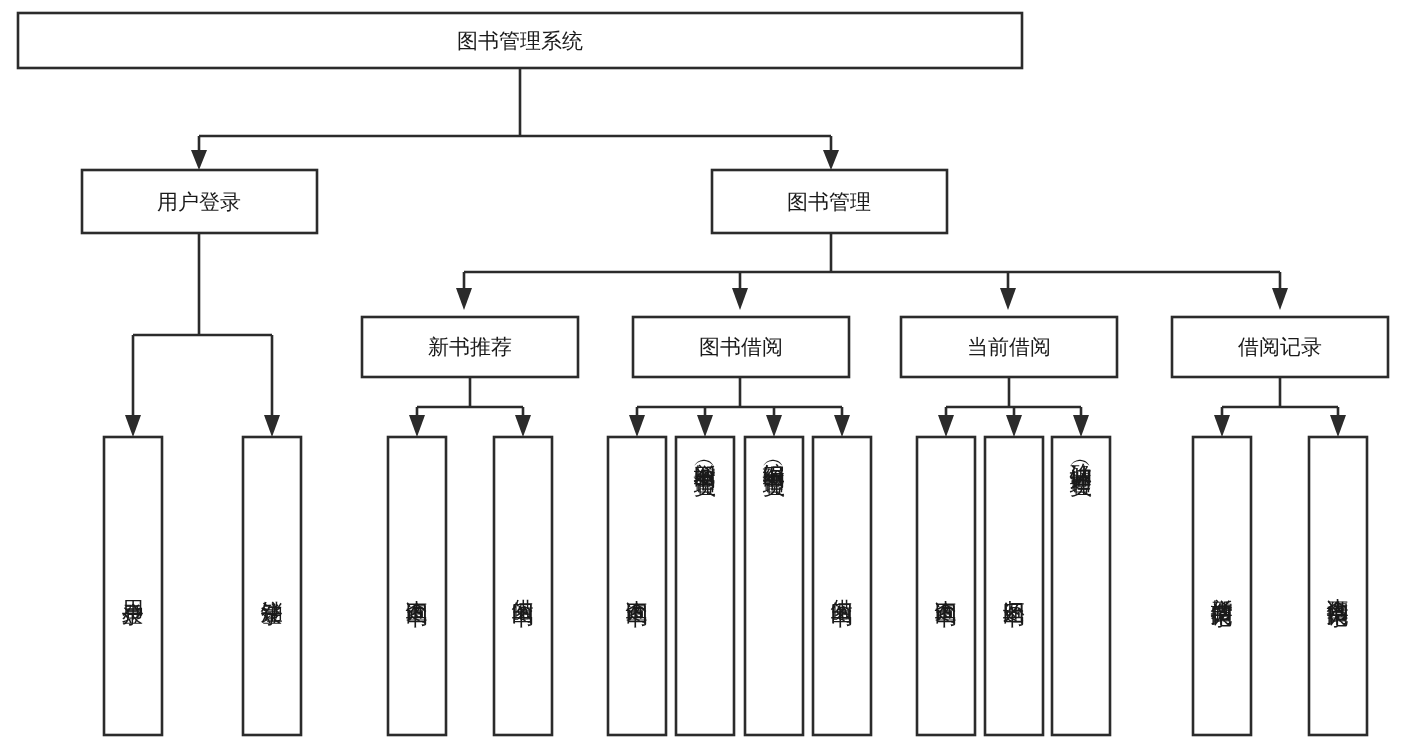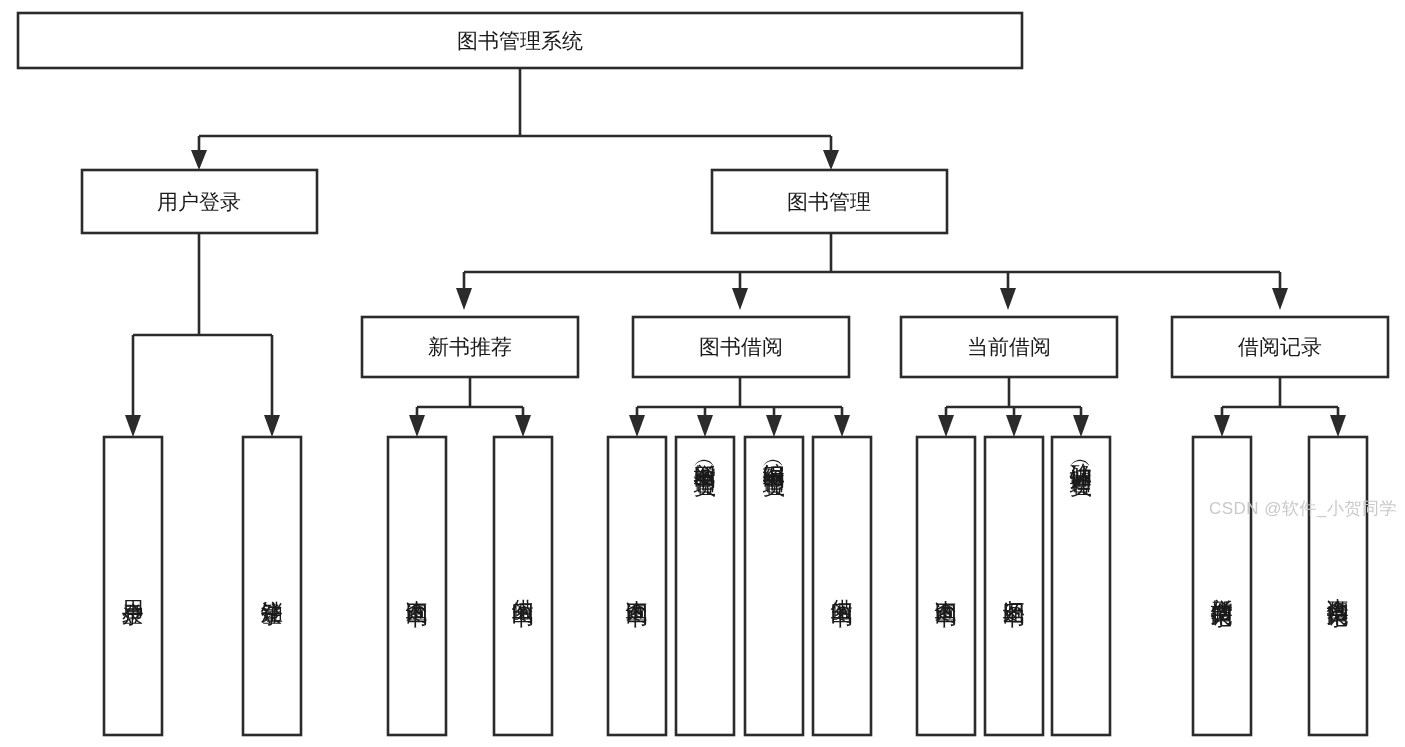--- a/index.html
+++ b/index.html
@@ -245,15 +245,14 @@
     <span class="leaf-label">确认归还（管理员）</span>
   </div>
 
   <div class="leaf-label-wrap" style="left:1193px; top:437px; width:58px; height:298px;">
     <span class="leaf-label">新增借阅记录</span>
   </div>
   <div class="leaf-label-wrap" style="left:1309px; top:437px; width:58px; height:298px;">
     <span class="leaf-label">查询借阅记录</span>
   </div>
 
-  <div class="watermark">CSDN @软件_小贺同学</div>
 
 </div>
 
 </body></html>

